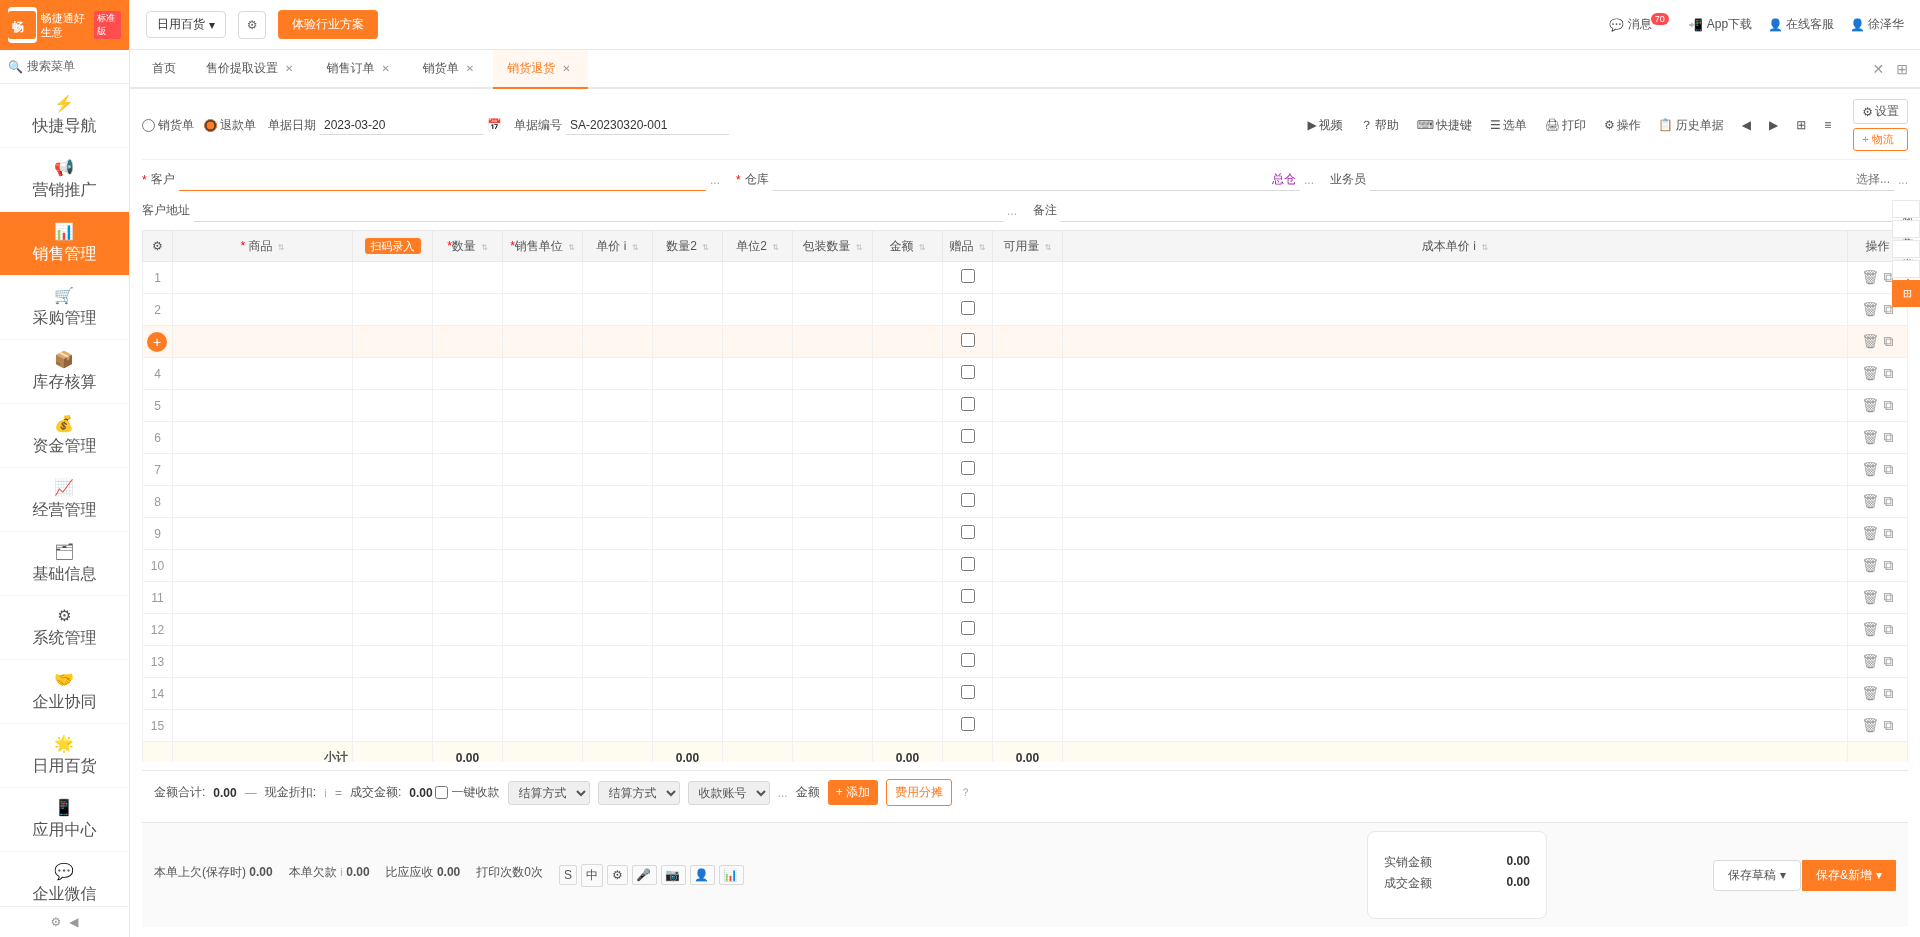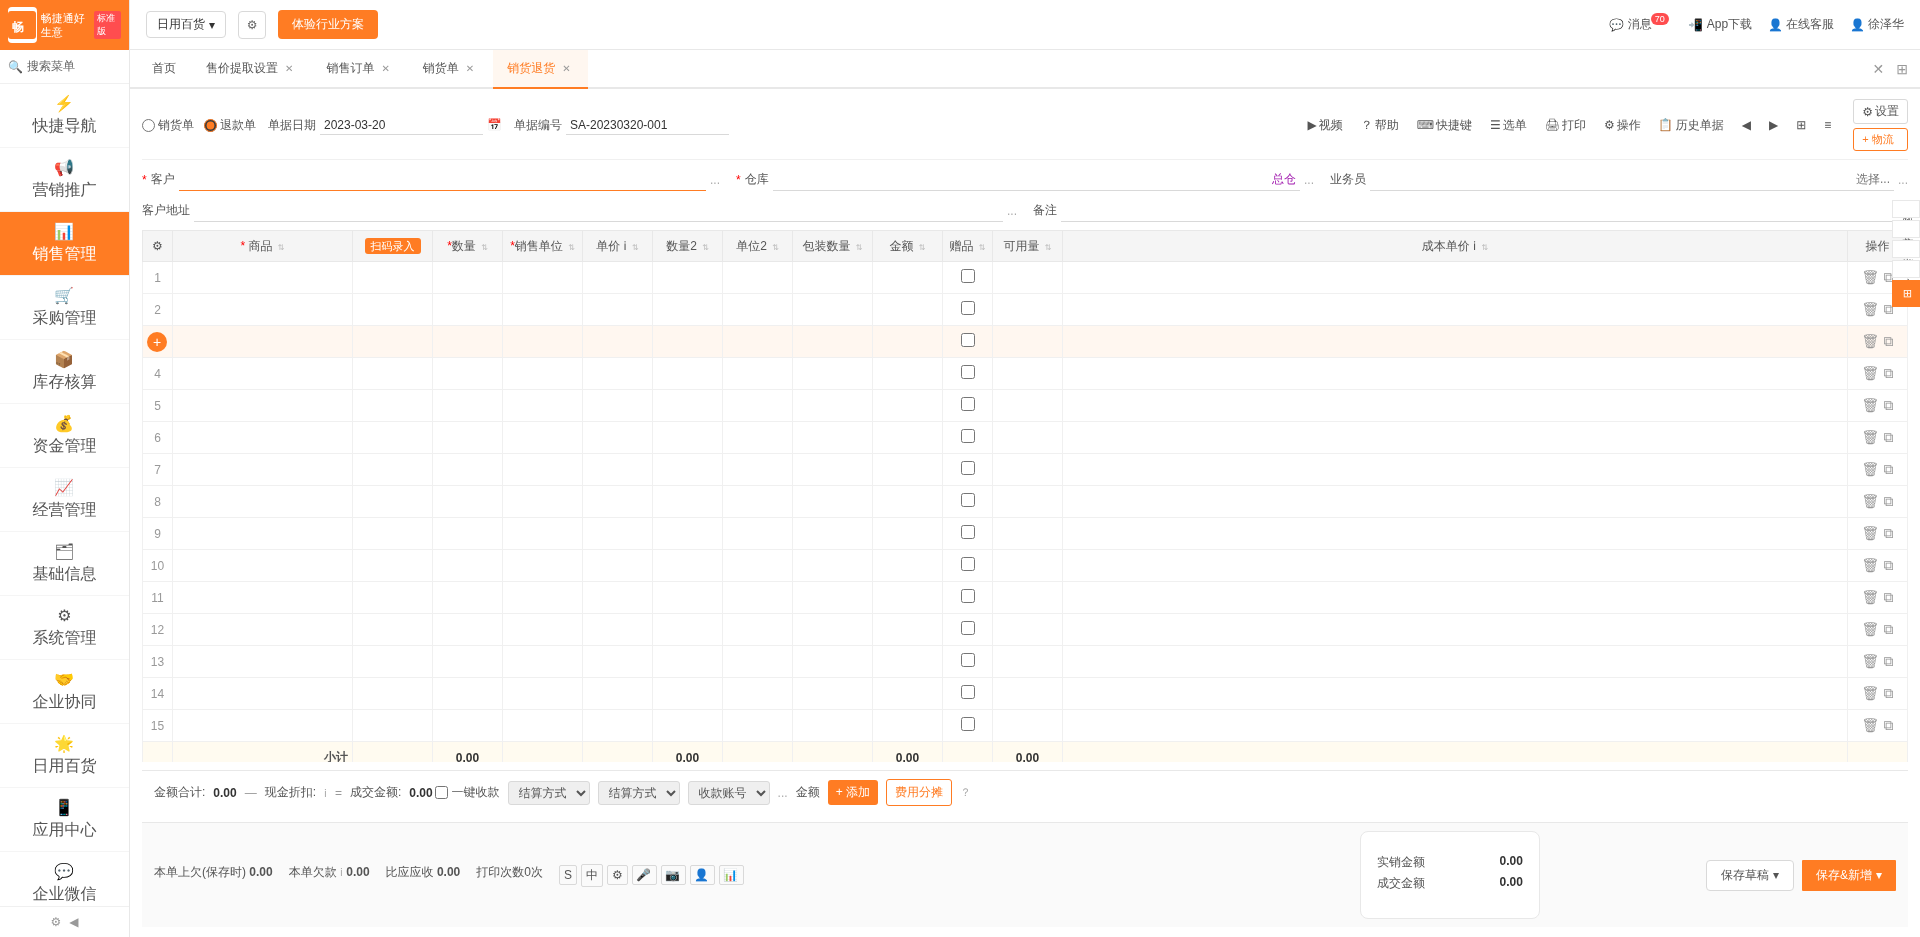--- a/index.html
+++ b/index.html
@@ -86,21 +86,21 @@
     .footer-value { color: #333; font-weight: bold; }
     .footer-minus { color: #999; }
     .footer-equals { color: #999; }
     .footer-row2 { display: flex; align-items: center; gap: 8px; }
     .footer-checkbox { display: flex; align-items: center; gap: 4px; color: #555; }
     .footer-select { border: 1px solid #d9d9d9; border-radius: 3px; padding: 3px 6px; color: #555; min-width: 80px; }
     .footer-add-btn { background: #ff7c23; color: #fff; border: none; border-radius: 3px; padding: 4px 8px; cursor: pointer; }
     .footer-split-btn { border: 1px solid #ff7c23; color: #ff7c23; border-radius: 3px; padding: 4px 8px; cursor: pointer; background: #fff; }
     .bottom-bar { display: flex; align-items: center; gap: 16px; border-top: 1px solid #e8e8e8; padding: 8px 12px; background: #fafafa; }
     .bottom-info { display: flex; gap: 16px; flex: 1; color: #555; }
-    .save-btns { margin-left: auto; display: flex; gap: 8px; }
+    .save-btns { margin-left: auto; display: flex; gap: 1px; }
     .save-draft-btn { border: 1px solid #d9d9d9; border-radius: 4px; padding: 6px 14px; cursor: pointer; background: #fff; color: #555; display: flex; align-items: center; gap: 4px; }
     .save-new-btn { background: #ff7c23; color: #fff; border: none; border-radius: 1px; padding: 6px 14px; cursor: pointer; display: flex; align-items: center; gap: 4px; }
     .summary-row { display: flex; justify-content: space-between; gap: 24px; color: #555; margin-bottom: 4px; }
     .summary-value { font-weight: bold; color: #333; }
   </style>
 </head>
 <body>
 
 <div class="sidebar">
   <div class="sidebar-logo">

